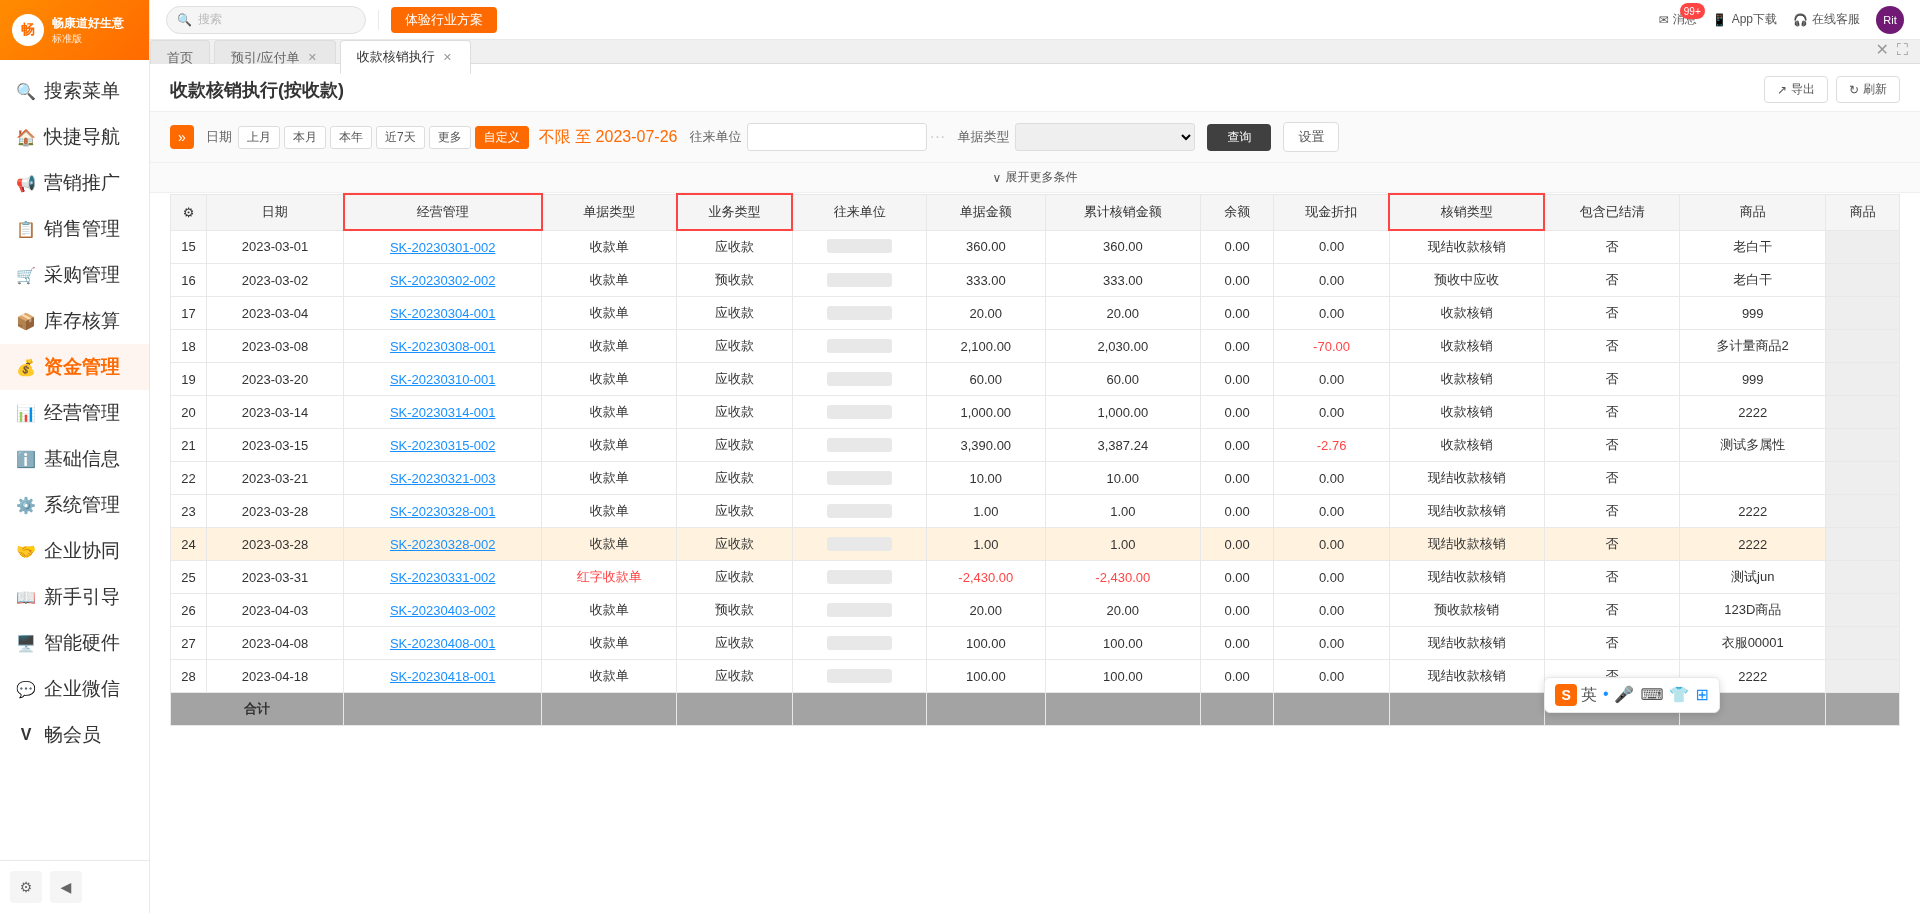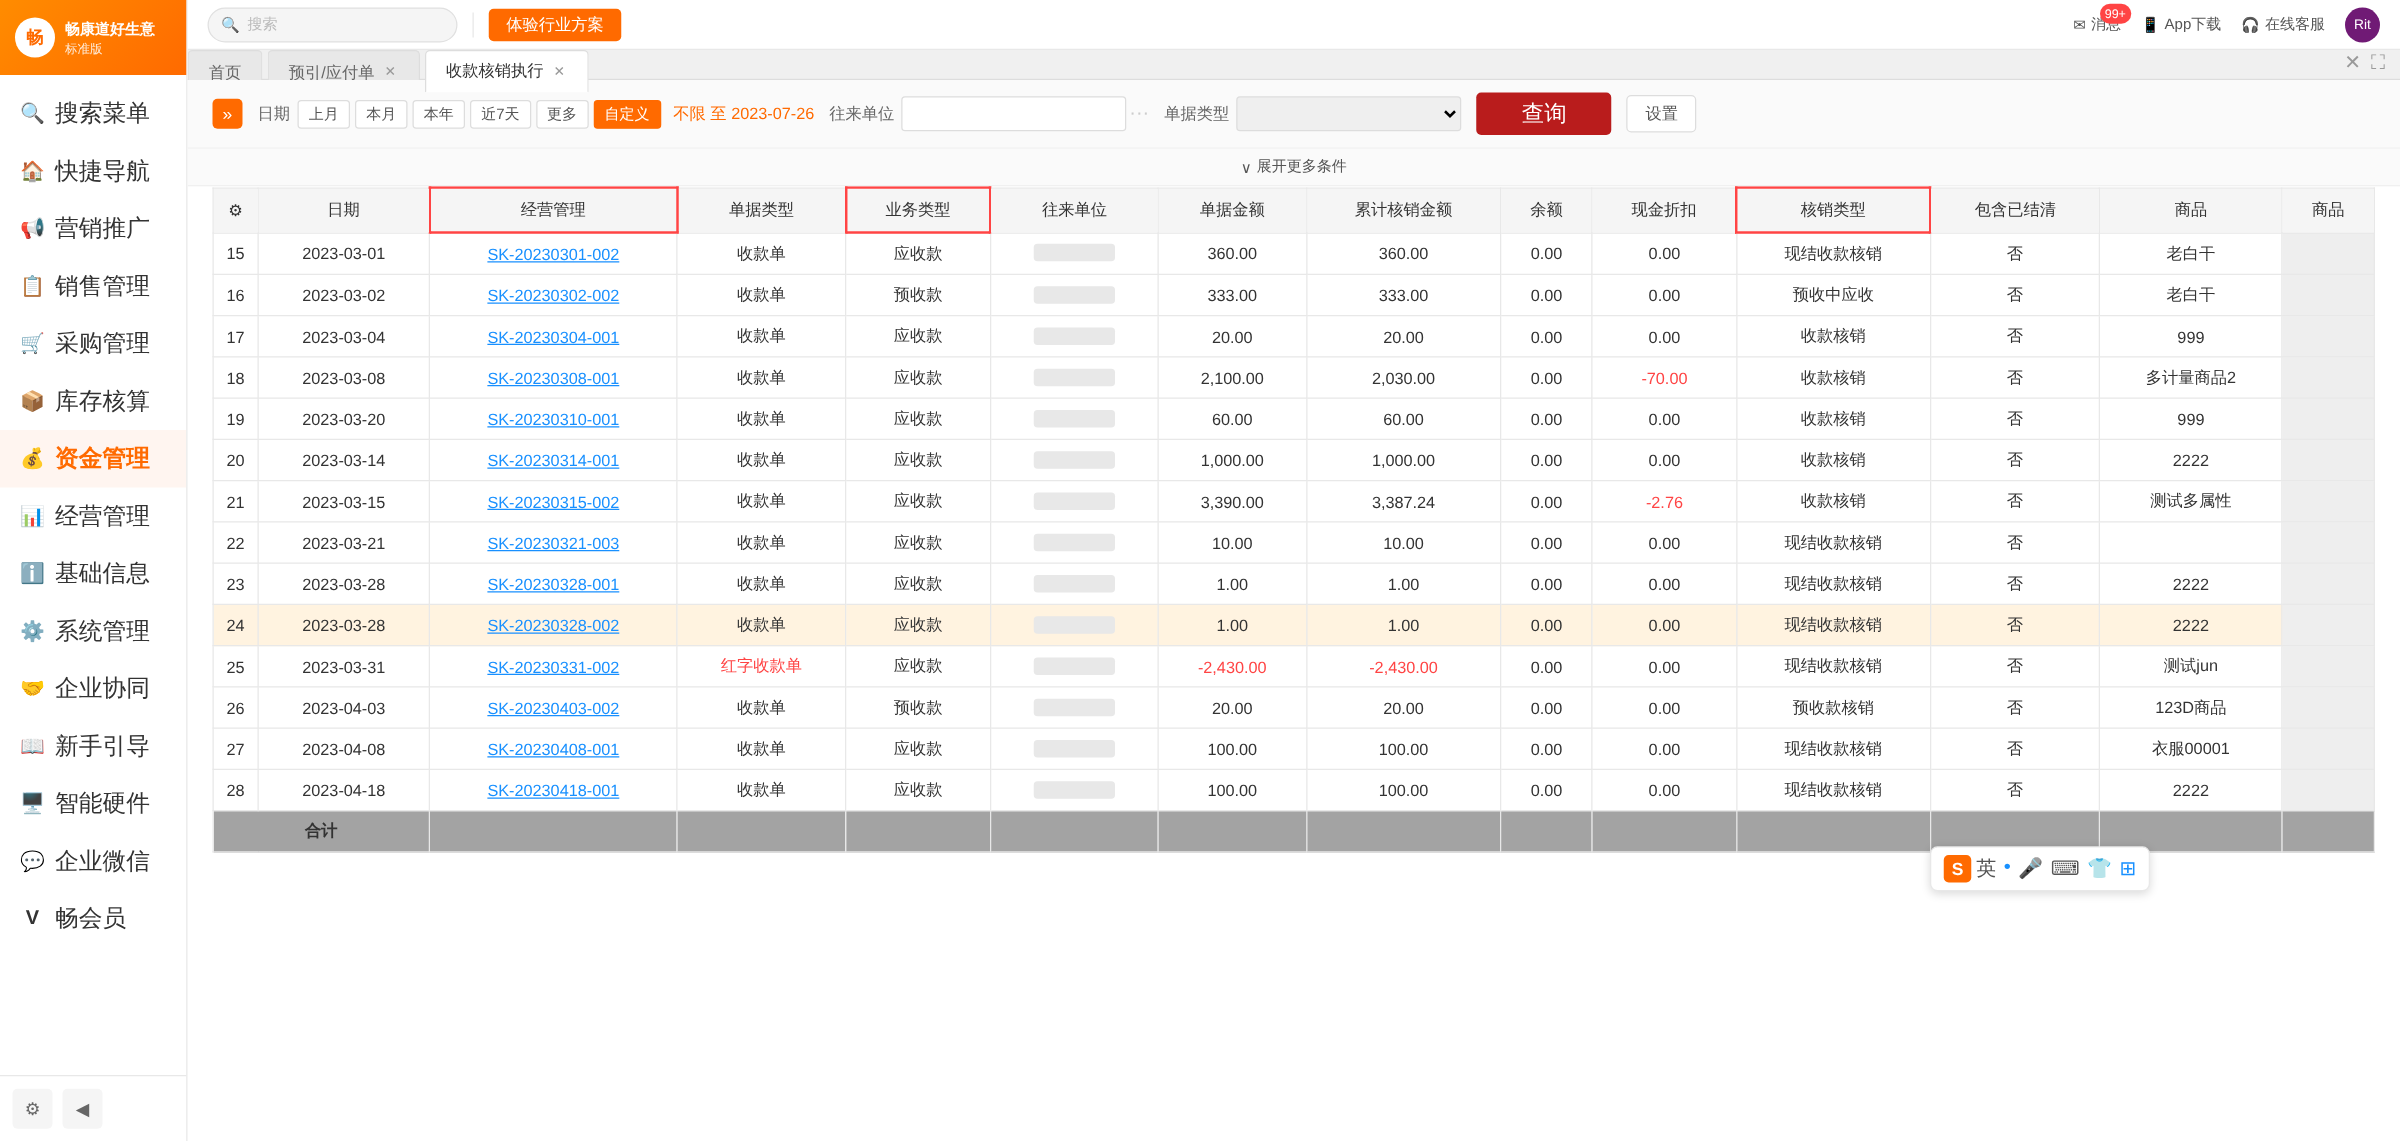--- a/index.html
+++ b/index.html
@@ -49,21 +49,21 @@
     
     .filter-bar { padding: 10px 20px; background: #fafafa; border-bottom: 1px solid #f0f0f0; display: flex; flex-wrap: wrap; align-items: center; gap: 12px; }
     .expand-btn { width: 24px; height: 24px; background: #ff6a00; color: white; border: none; border-radius: 4px; cursor: pointer; display: flex; align-items: center; justify-content: center; font-size: 14px; }
     .filter-group { display: flex; align-items: center; gap: 6px; }
     .filter-label { color: #666; font-size: 13px; }
     .filter-date-btns { display: flex; gap: 4px; }
     .date-btn { padding: 2px 8px; font-size: 12px; border: 1px solid #ddd; border-radius: 3px; background: white; cursor: pointer; color: #555; }
     .date-btn.custom { background: #ff6a00; color: white; border-color: #ff6a00; }
     .filter-input { height: 28px; padding: 0 8px; border: 1px solid #ddd; border-radius: 3px; font-size: 12px; width: 180px; }
     .filter-select { height: 28px; padding: 0 8px; border: 1px solid #ddd; border-radius: 3px; font-size: 12px; width: 180px; }
-    .filter-query-btn { background: #b91c1c; color: white; border: none; border-radius: 4px; padding: 5px 36px; font-size: 18px; cursor: pointer; }
+    .filter-query-btn { background: #404040; color: white; border: none; border-radius: 4px; padding: 5px 20px; font-size: 12px; cursor: pointer; }
     .filter-setting-btn { background: white; color: #555; border: 1px solid #ddd; border-radius: 4px; padding: 5px 14px; font-size: 13px; cursor: pointer; }
     .expand-more-btn { display: flex; align-items: center; gap: 4px; color: #555; font-size: 12px; cursor: pointer; background: none; border: none; }
 
     
     .table-container { flex: 1; overflow: auto; padding: 0 20px 10px; }
     table { width: 100%; border-collapse: collapse; font-size: 13px; }
     thead tr { background: #f5f5f5; position: sticky; top: 0; z-index: 2; }
     th { padding: 8px 10px; text-align: center; border: 1px solid #e8e8e8; color: #333; font-weight: 500; white-space: nowrap; }
     td { padding: 7px 10px; text-align: center; border: 1px solid #e8e8e8; color: #333; white-space: nowrap; }
     tr.highlighted td { background: #fff3e0; }
@@ -205,34 +205,47 @@
       <span class="tab-close">✕</span>
     </div>
     <div class="tabbar-right">
       <span class="tabbar-right-btn">✕</span>
       <span class="tabbar-right-btn">⛶</span>
     </div>
   </div>
 
   <div class="content">
 
+    <div class="page-header">
+      <h2 class="page-title">收款核销执行(按收款)</h2>
+      <div class="page-actions">
+        <button class="action-btn">
+          <span>↗</span>
+          <span>导出</span>
+        </button>
+        <button class="action-btn">
+          <span>↻</span>
+          <span>刷新</span>
+        </button>
+      </div>
+    </div>
 
     <div class="filter-bar">
       <button class="expand-btn">»</button>
       <div class="filter-group">
         <span class="filter-label">日期</span>
         <div class="filter-date-btns">
           <button class="date-btn">上月</button>
           <button class="date-btn">本月</button>
           <button class="date-btn">本年</button>
           <button class="date-btn">近7天</button>
           <button class="date-btn">更多</button>
           <button class="date-btn custom">自定义</button>
         </div>
-        <span style="font-size:13px;color:#ff6a00;margin-left:4px;">不限 至 2023-07-26</span>
+        <span style="font-size:16px;color:#ff6a00;margin-left:4px;">不限 至 2023-07-26</span>
       </div>
       <div class="filter-group">
         <span class="filter-label">往来单位</span>
         <input class="filter-input" type="text" style="">
         <span style="color:#ccc;font-size:16px;margin-left:-4px;">···</span>
       </div>
       <div class="filter-group">
         <span class="filter-label">单据类型</span>
         <select class="filter-select">
           <option></option>

